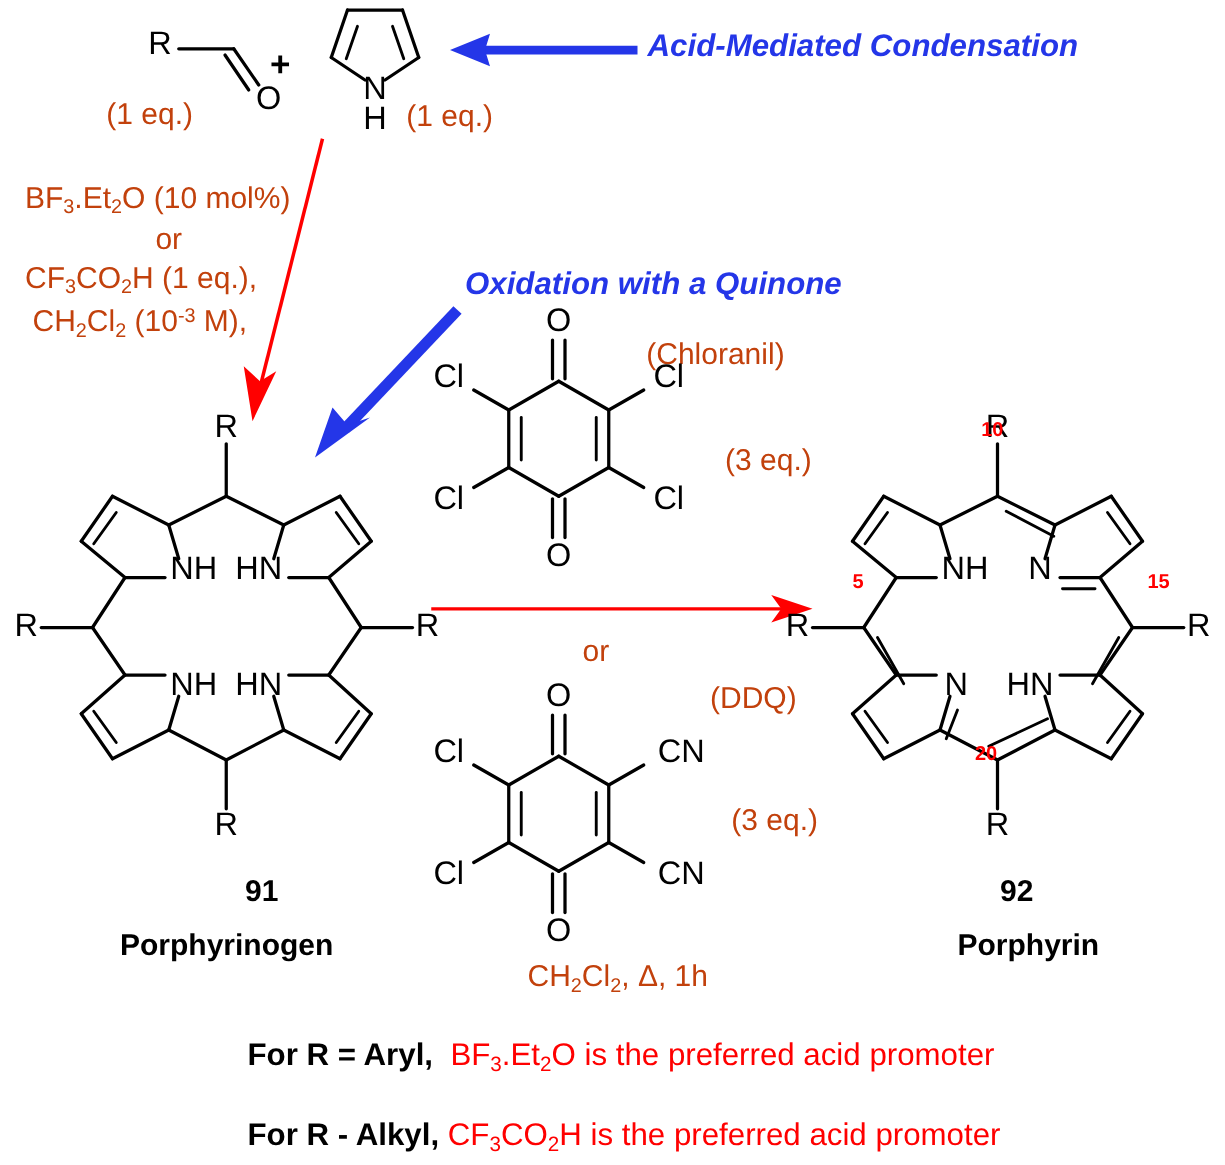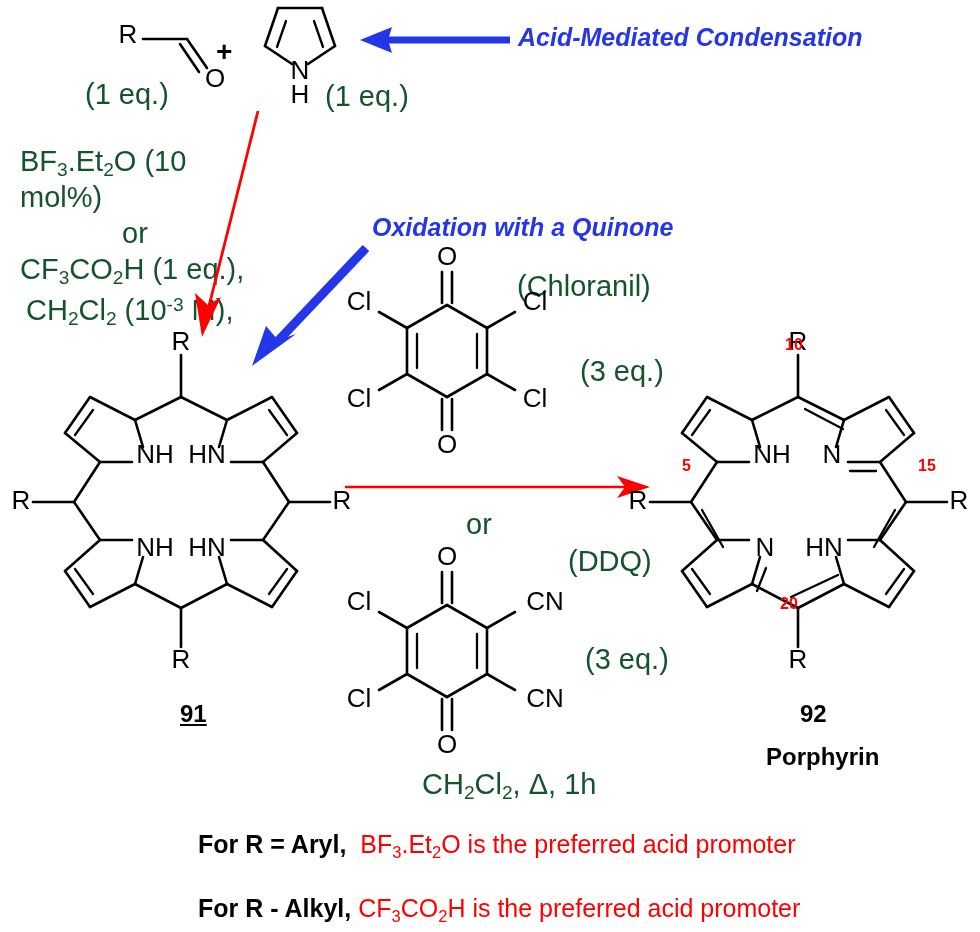--- a/index.html
+++ b/index.html
@@ -19,21 +19,21 @@
     background: #ffffff;
     overflow: hidden;
   }
   .abs { position: absolute; }
   svg { display: block; overflow: visible; }
   .txt {
     position: absolute;
     white-space: nowrap;
     line-height: 1.0;
   }
-  .chem  { font-size: 29px; color:#14532d; }
+  .chem  { font-size: 24px; color:#c2410c; }
   .blue-label {
     color: #2436e8;
     font-weight: bold;
     font-style: italic;
     font-size: 25px;
   }
   .red-num {
     color: #ff0000;
     font-weight: bold;
     font-size: 16px;
@@ -169,21 +169,22 @@
       <text class="atom" x="173" y="336">R</text>
       <text class="atom" x="13" y="177">R</text>
 
       <text class="atom" x="147" y="131">NH</text>
       <text class="atom" x="199" y="131">HN</text>
       <text class="atom" x="147" y="224">NH</text>
       <text class="atom" x="199" y="224">HN</text>
     </svg>
   </div>
 
-  <div class="txt bold-lbl" style="left:180px; top:702px;text-decoration:underline;">91</div>
+  <div class="txt bold-lbl" style="left:196px; top:702px;">91</div>
+  <div class="txt bold-lbl" style="left:96px; top:745px;">Porphyrinogen</div>
 
   <div class="txt chem" style="left:517px; top:272px;">(Chloranil)</div>
   <div class="abs" style="left:365px; top:260px;">
     <svg width="210" height="215" viewBox="0 0 210 215">
 
       <line class="bondline" x1="82" y1="45" x2="122" y2="68"></line>
       <line class="bondline" x1="122" y1="68" x2="122" y2="114"></line>
       <line class="bondline" x1="122" y1="114" x2="82" y2="137"></line>
       <line class="bondline" x1="82" y1="137" x2="42" y2="114"></line>
       <line class="bondline" x1="42" y1="114" x2="42" y2="68"></line>

